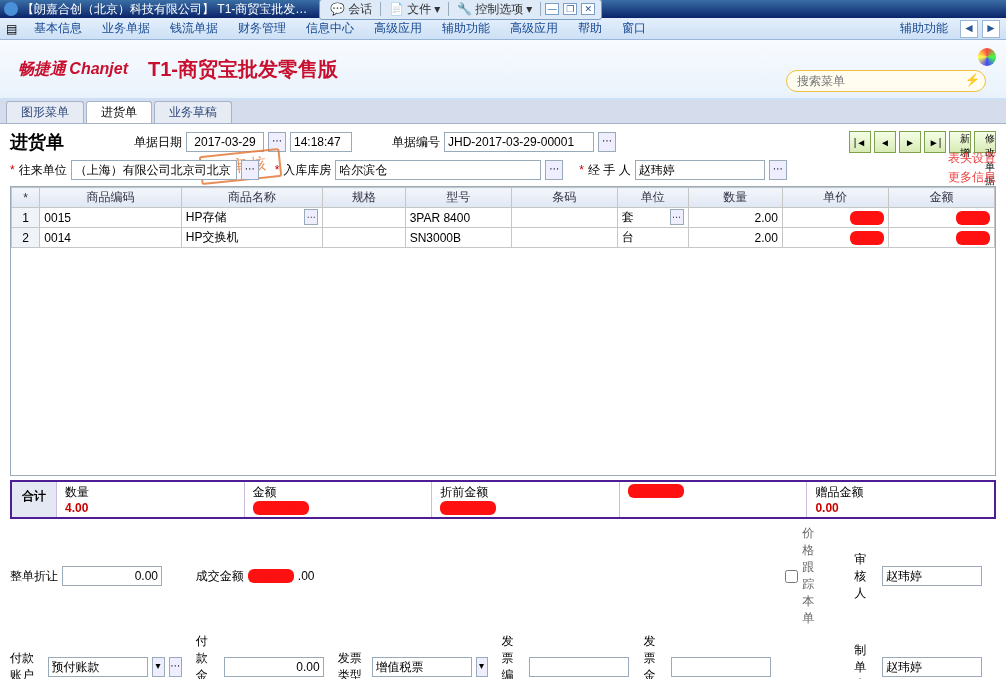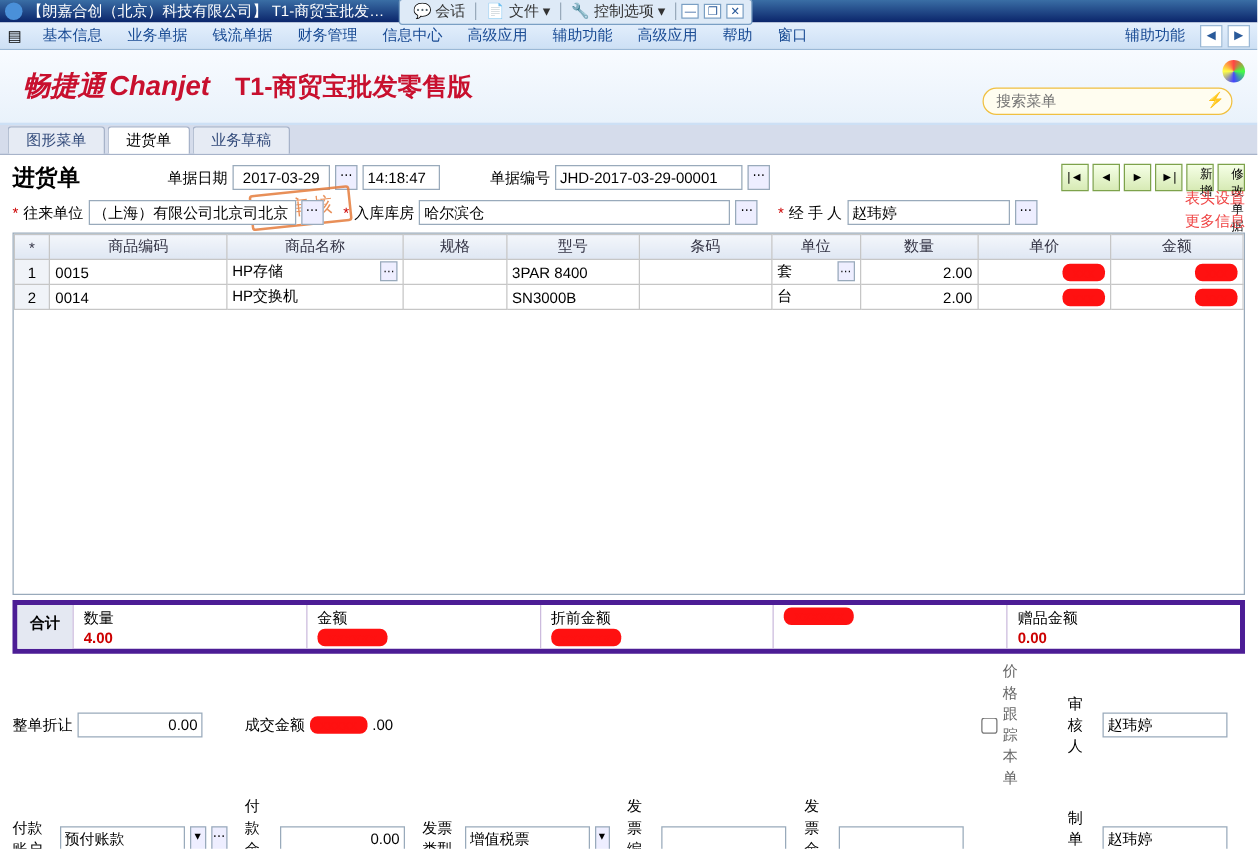--- a/index.html
+++ b/index.html
@@ -16,21 +16,21 @@
 
 
 .mainmenu { background: linear-gradient(#e4effc, #cde0f5); height: 22px; display: flex; align-items: center; gap: 4px; padding: 0 6px; border-bottom: 1px solid #9ab8d6; }
 .mainmenu .winicons { width: 12px; margin-right: 4px; }
 .mainmenu .mitem { color: #184a93; cursor: pointer; padding: 0 8px; }
 .mainmenu .right { margin-left: auto; display: flex; gap: 4px; }
 .mainmenu .navbtn { width: 18px; height: 18px; border: 1px solid #9ab8d6; background: #fff; cursor: pointer; text-align: center; line-height: 14px; color: #2a5a9a; }
 
 
 .banner { background: linear-gradient(#f8fbff, #e9f2fb); height: 60px; display: flex; align-items: center; padding: 0 18px; border-bottom: 2px solid #cde0f5; position: relative; }
-.logo { color: #c8102e; font-size: 22px; font-weight: bold; font-style: italic; }
+.logo { color: #c8102e; font-size: 16px; font-weight: bold; font-style: italic; }
 .product { margin-left: 20px; color: #c8102e; font-size: 20px; font-weight: bold; }
 .search { position: absolute; right: 20px; bottom: 6px; }
 .search input { width: 200px; height: 22px; border: 1px solid #f0c040; border-radius: 11px; padding: 0 26px 0 10px; background: #fffdf0; }
 .search .bolt { position: absolute; right: 6px; top: 3px; color: #f0a000; }
 .banner .swirl { position: absolute; right: 10px; top: 8px; width: 18px; height: 18px; border-radius: 50%; background: conic-gradient(#f44,#4f4,#44f,#ff4,#f44); }
 
 
 .tabs { background: #d5dceb; height: 24px; display: flex; align-items: flex-end; padding: 0 6px; border-bottom: 1px solid #a7b3c9; }
 .tab { padding: 2px 14px; border: 1px solid #a7b3c9; border-bottom: none; background: #e6ebf4; color: #324a7a; cursor: pointer; margin-right: 2px; border-radius: 3px 3px 0 0; }
 .tab.active { background: #fff; color: #000; }
@@ -58,21 +58,21 @@
 .grid th, .grid td { border: 1px solid #c6c6c6; height: 20px; padding: 0 4px; font-size: 12px; white-space: nowrap; }
 .grid th { background: linear-gradient(#f3f6fb,#dfe7f3); color: #334; font-weight: normal; text-align: center; }
 .grid td { background: #fff; }
 .grid td.num { text-align: right; }
 .grid td.rownum { text-align: center; background: #f0f3f8; width: 24px; }
 .grid th.corner { width: 24px; }
 .grid .cellpick { float: right; width: 14px; height: 16px; border: 1px solid #9ab; background:#eef; text-align:center; font-size:9px; line-height:14px; }
 .redact { display:inline-block; background:#f11; color:#f11; border-radius:6px; padding:0 8px; }
 
 
-.totals { margin: 4px 10px 0; display: flex; border: 4px solid #4c1d95; }
+.totals { margin: 4px 10px 0; display: flex; border: 2px solid #4c1d95; }
 .totals .lab { background: #e4e8f2; padding: 6px 10px; font-weight: bold; width:44px; text-align:center;}
 .totals .cell { flex: 1; border-left: 1px solid #cbd; padding: 2px 8px; }
 .totals .cell .k { color:#000; }
 .totals .cell .v { color:#c00; font-weight:bold; }
 
 .footer { margin: 6px 10px; display: grid; grid-template-columns: repeat(6, auto) 1fr auto auto; gap: 6px 14px; align-items: center; }
 .footer .fld input { width: 100px; }
 .dropdown { display:flex; }
 .dropdown input { width: 86px; }
 .chk { display:flex; align-items:center; gap:4px; color:#666; }
@@ -163,21 +163,21 @@
 <div class="formrow2">
   <div class="fld">
     <span class="req">*</span>
       <label>往来单位</label>
     <input style="width: 166px;" value="（上海）有限公司北京司北京">
     <span class="pick">⋯</span>
   </div>
   <div class="fld">
     <span class="req">*</span>
       <label>入库库房</label>
-    <input style="width: 249px;" value="哈尔滨仓">
+    <input style="width: 206px;" value="哈尔滨仓">
     <span class="pick">⋯</span>
   </div>
   <div class="fld">
     <span class="req">*</span>
       <label>经 手 人</label>
     <input style="width: 130px;" value="赵玮婷">
     <span class="pick">⋯</span>
   </div>
   <div class="side-links">
     <a>表头设置</a>

